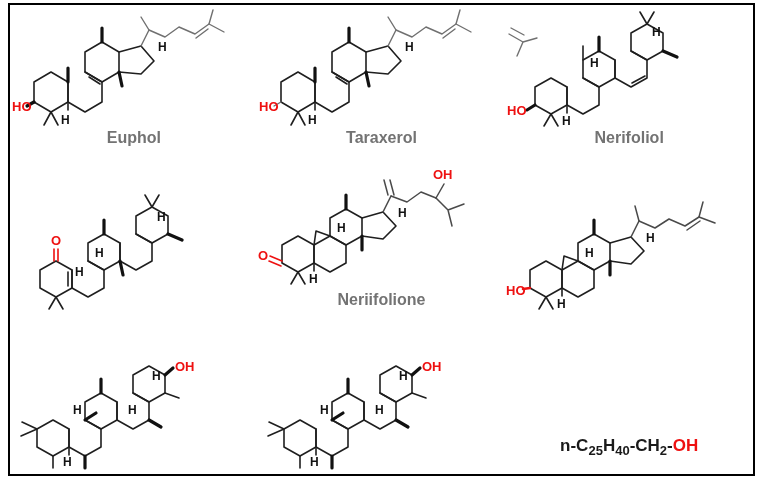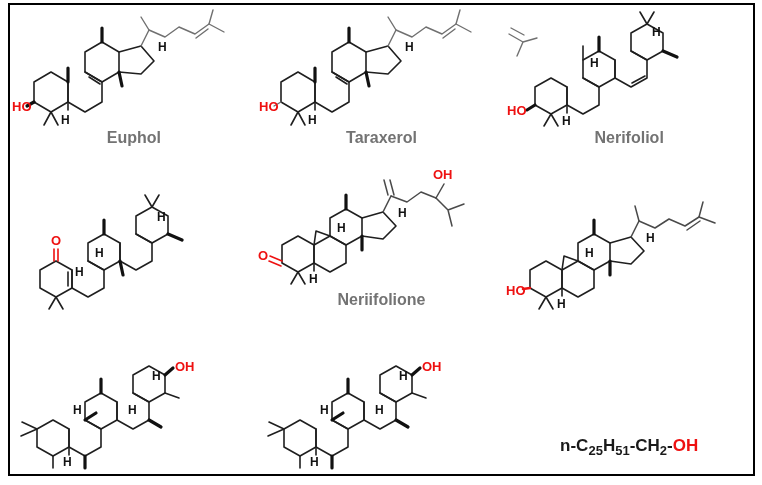--- a/index.html
+++ b/index.html
@@ -249,18 +249,18 @@
       <text class="atom-red" x="164" y="15">OH</text>
       <text class="atom-h" x="62" y="58">H</text>
       <text class="atom-h" x="117" y="58">H</text>
       <text class="atom-h" x="141" y="24">H</text>
       <text class="atom-h" x="52" y="110">H</text>
     </svg>
   </div>
 
   <div class="cell">
     <div class="formula">
-      <span>n-C</span><sub>25</sub><span>H</span><sub>51</sub><span>-CH</span><sub>2</sub><span>-</span><span class="red">OH</span>
+      <span>n-C</span><sub>25</sub><span>H</span><sub>40</sub><span>-CH</span><sub>2</sub><span>-</span><span class="red">OH</span>
     </div>
   </div>
 
 </div>
 </div>
 
 </body></html>

